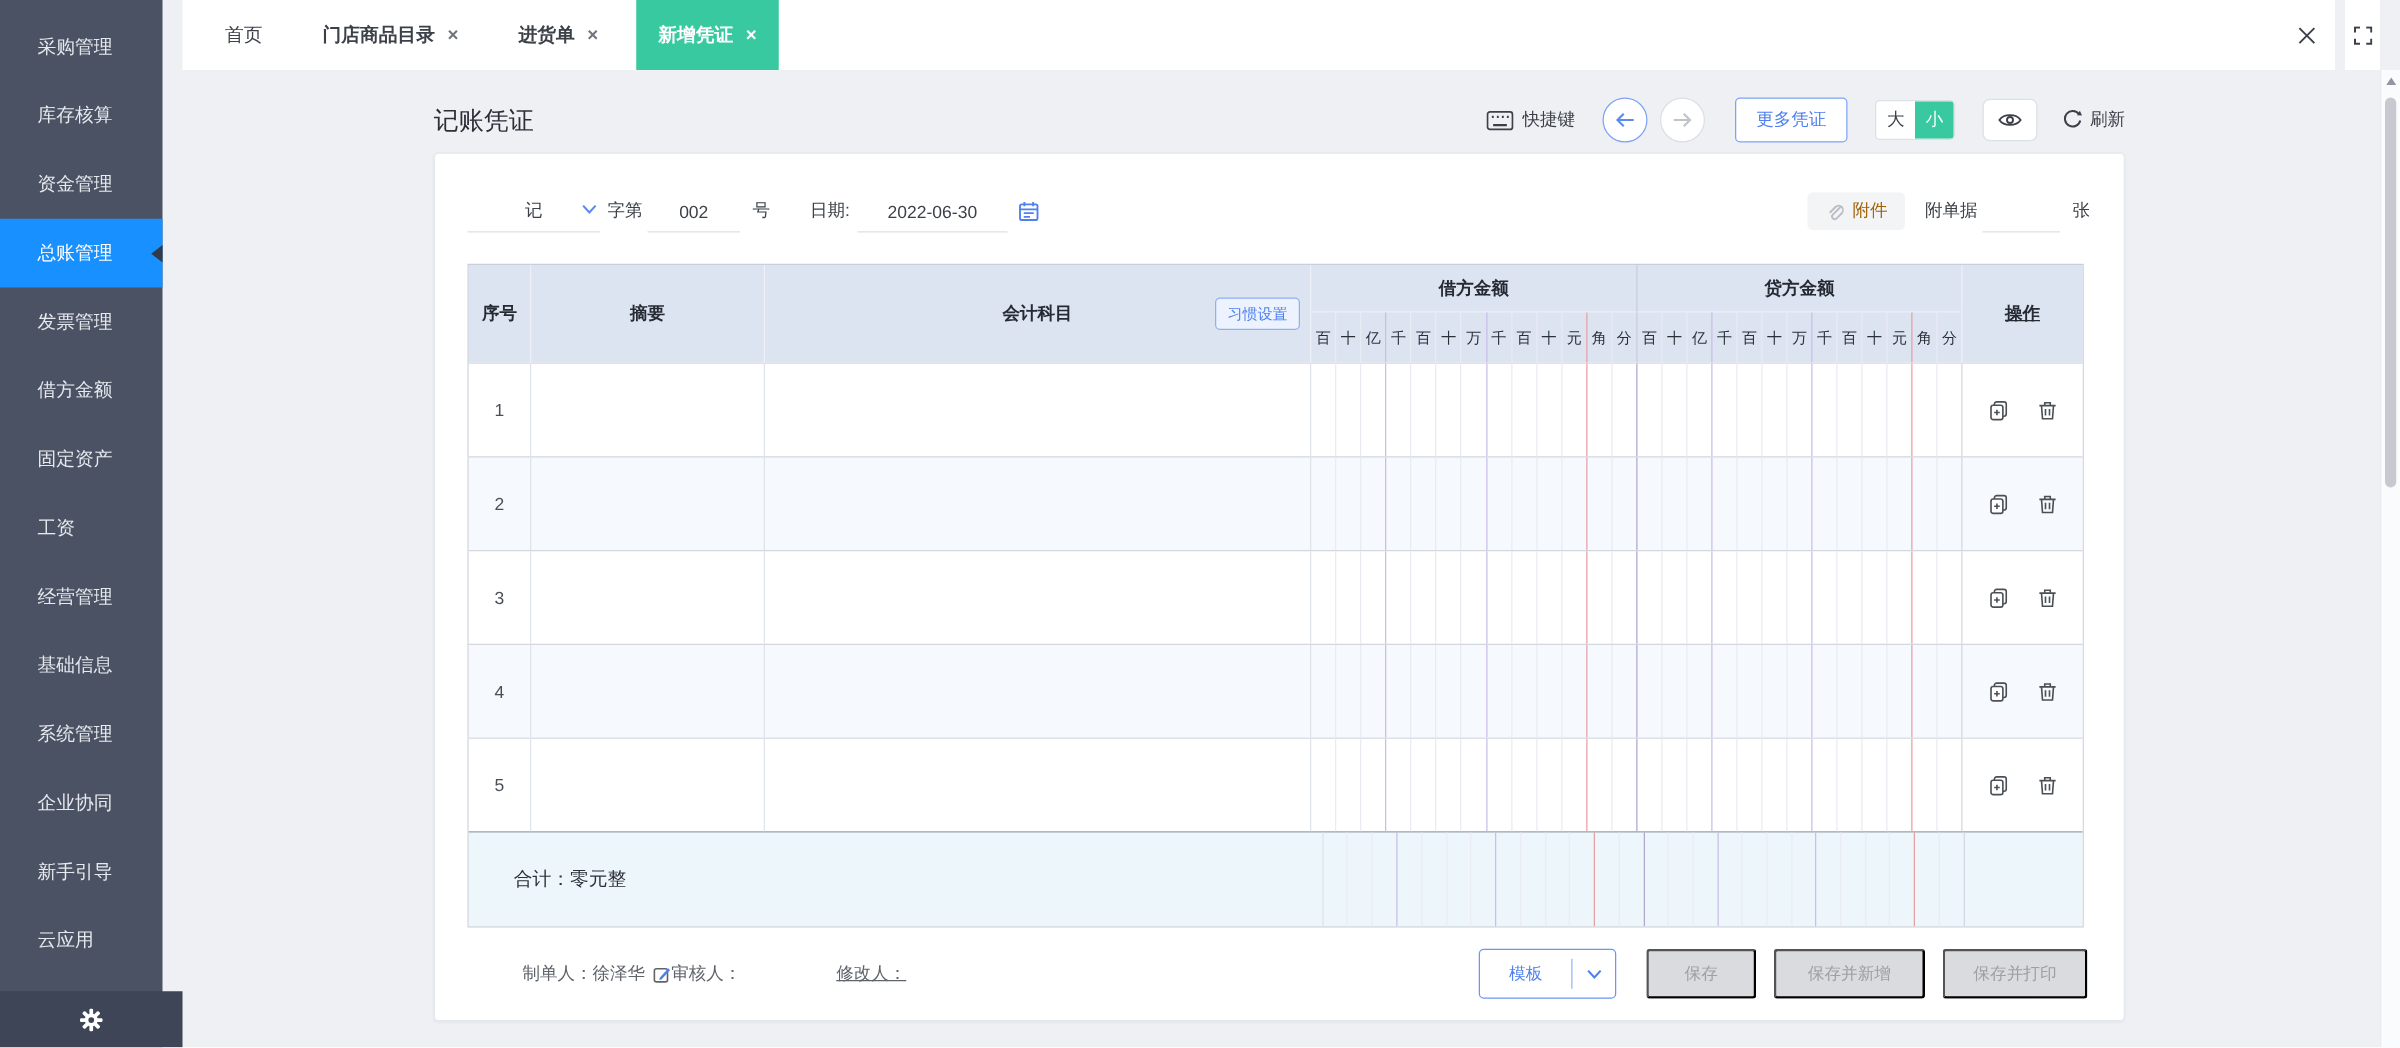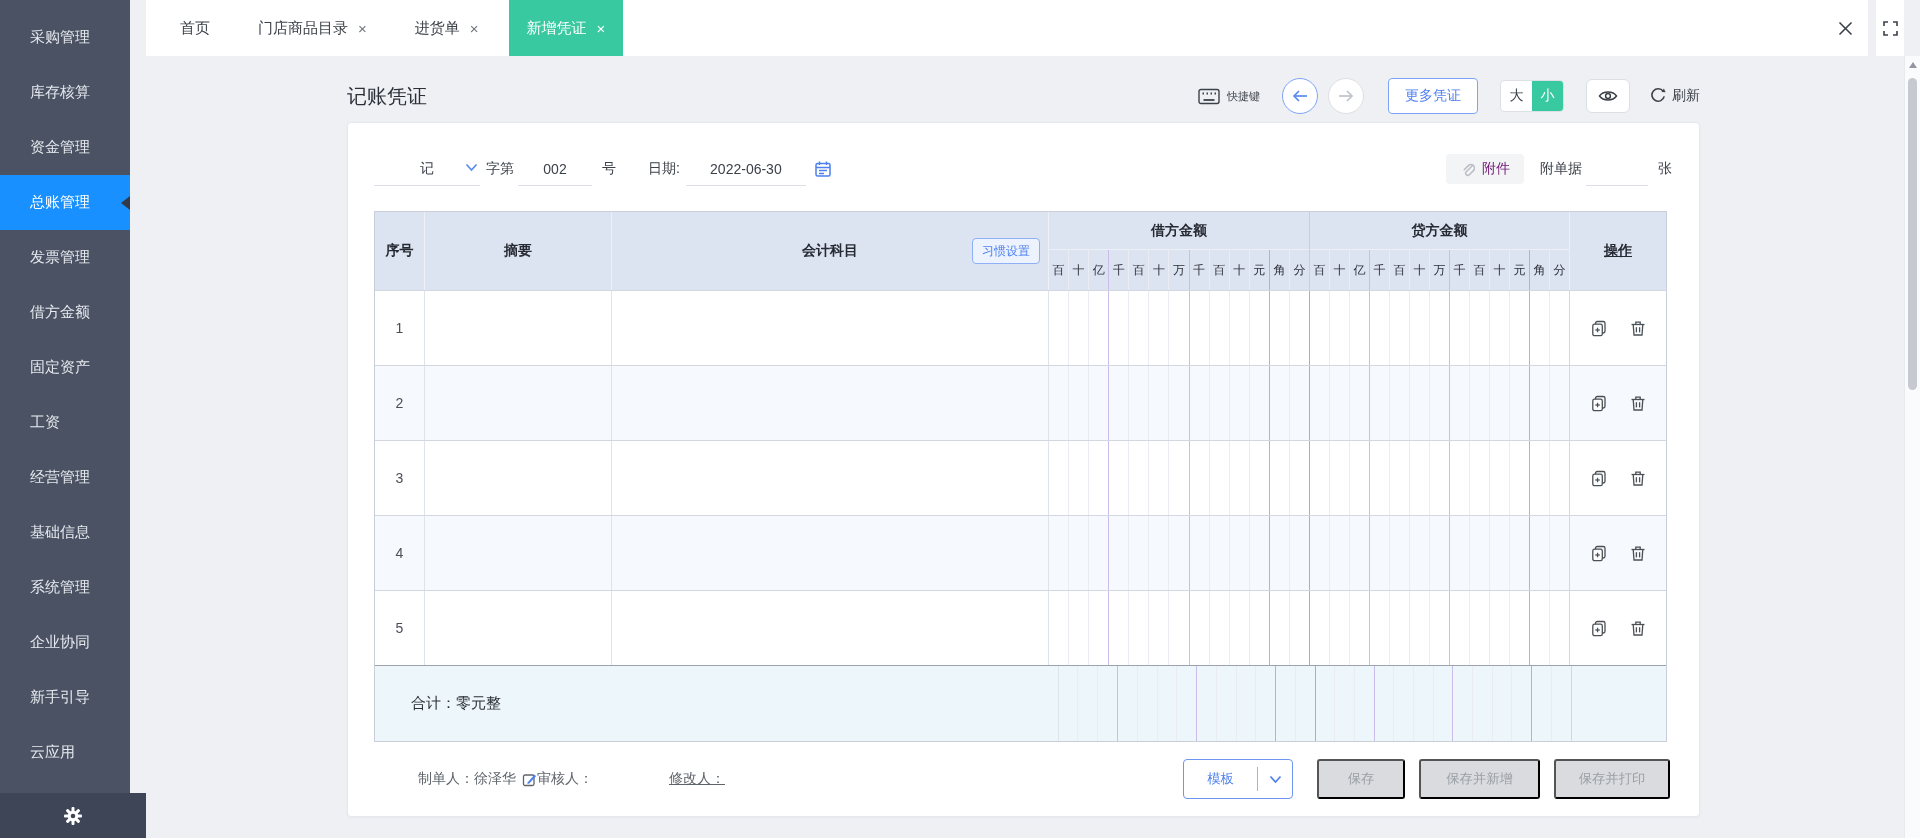--- a/index.html
+++ b/index.html
@@ -21,33 +21,33 @@
   border-top:7px solid transparent;border-bottom:7px solid transparent;border-right:9px solid #333a49;}
 .side-footer{position:absolute;left:0;bottom:0;width:146px;height:45px;background:#3e4556;
   display:flex;align-items:center;justify-content:center;}
 
 
 .tabbar{position:absolute;left:146px;top:0;right:16px;height:56px;display:flex;}
 .tabbar-main{flex:1;background:#fff;display:flex;align-items:center;}
 .tabbar-gap{width:8px;}
 .tabbar-side{width:28px;background:#fff;display:flex;align-items:center;justify-content:center;}
 .tab{height:56px;display:flex;align-items:center;padding:0 18px;font-size:15px;color:#3c4149;cursor:pointer;}
-.tab+.tab{margin-left:12px;}
+.tab+.tab{margin-left:12px;font-weight:bold;}
 .tab:first-child{margin-left:16px;}
 .tab.active{background:var(--accent-green);color:#fff;}
 .tab-close{margin-left:10px;font-size:15px;color:#70757d;line-height:1;}
 .tab.active .tab-close{color:#fff;}
 .win-close{margin-left:auto;margin-right:14px;display:flex;align-items:center;cursor:pointer;}
 
 
 .content{position:absolute;left:146px;top:56px;width:1758px;height:782px;}
 .page-header{height:66px;display:flex;align-items:center;padding:14px 204px 0 201px;}
 .page-title{font-size:20px;font-weight:500;color:#2b2f38;}
 .toolbar{margin-left:auto;display:flex;align-items:center;}
-.shortcut{display:flex;align-items:center;gap:7px;font-size:11px;color:#3c4149;cursor:pointer;}
+.shortcut{display:flex;align-items:center;gap:7px;font-size:14px;color:#3c4149;cursor:pointer;}
 .circle-btn{width:36px;height:36px;border-radius:50%;background:#fff;display:flex;align-items:center;
   justify-content:center;cursor:pointer;}
 .circle-btn.prev{border:1px solid var(--accent-blue-border);margin-left:22px;}
 .circle-btn.next{border:1px solid #dcdfe3;margin-left:10px;}
 .more-btn{margin-left:24px;height:36px;padding:0 16px;border:1px solid var(--accent-blue-border);
   border-radius:4px;background:#fff;color:var(--accent-blue);font-size:14px;display:flex;
   align-items:center;cursor:pointer;}
 .size-toggle{margin-left:22px;height:32px;border:1px solid #dcdfe3;border-radius:4px;background:#fff;
   display:flex;overflow:hidden;}
 .size-opt{width:31px;display:flex;align-items:center;justify-content:center;font-size:14px;color:#3c4149;cursor:pointer;}
@@ -63,21 +63,21 @@
 .uline{border-bottom:1px solid #dcdfe5;height:34px;display:flex;align-items:center;justify-content:center;}
 .f-word{width:106px;position:relative;cursor:pointer;}
 .f-word .chev{position:absolute;right:2px;top:11px;}
 .f-lbl{margin-left:6px;}
 .f-num{width:74px;margin-left:4px;}
 .f-suffix{margin-left:10px;}
 .f-datelbl{margin-left:32px;}
 .f-date{width:120px;margin-left:6px;}
 .cal{margin-left:8px;display:flex;cursor:pointer;}
 .spacer{flex:1;}
-.attach-btn{height:30px;padding:0 14px;background:#f3f4f6;border-radius:4px;color:#701a75;
+.attach-btn{height:30px;padding:0 14px;background:#f3f4f6;border-radius:4px;color:#a16207;
   display:flex;align-items:center;gap:7px;cursor:pointer;}
 .f-attachlbl{margin-left:16px;}
 .f-attach{width:62px;margin-left:4px;}
 .f-unit{margin-left:10px;}
 
 
 .vtable{margin:24px 27px 0 26px;width:1293px;border:1px solid #c9ced9;font-size:14px;}
 .thead{display:flex;height:78px;background:var(--head-bg);color:#262a33;}
 .hcell{display:flex;align-items:center;justify-content:center;font-weight:700;border-right:1px solid #edf0f7;}
 .h-seq{width:50px;}.h-summary{width:187px;}

